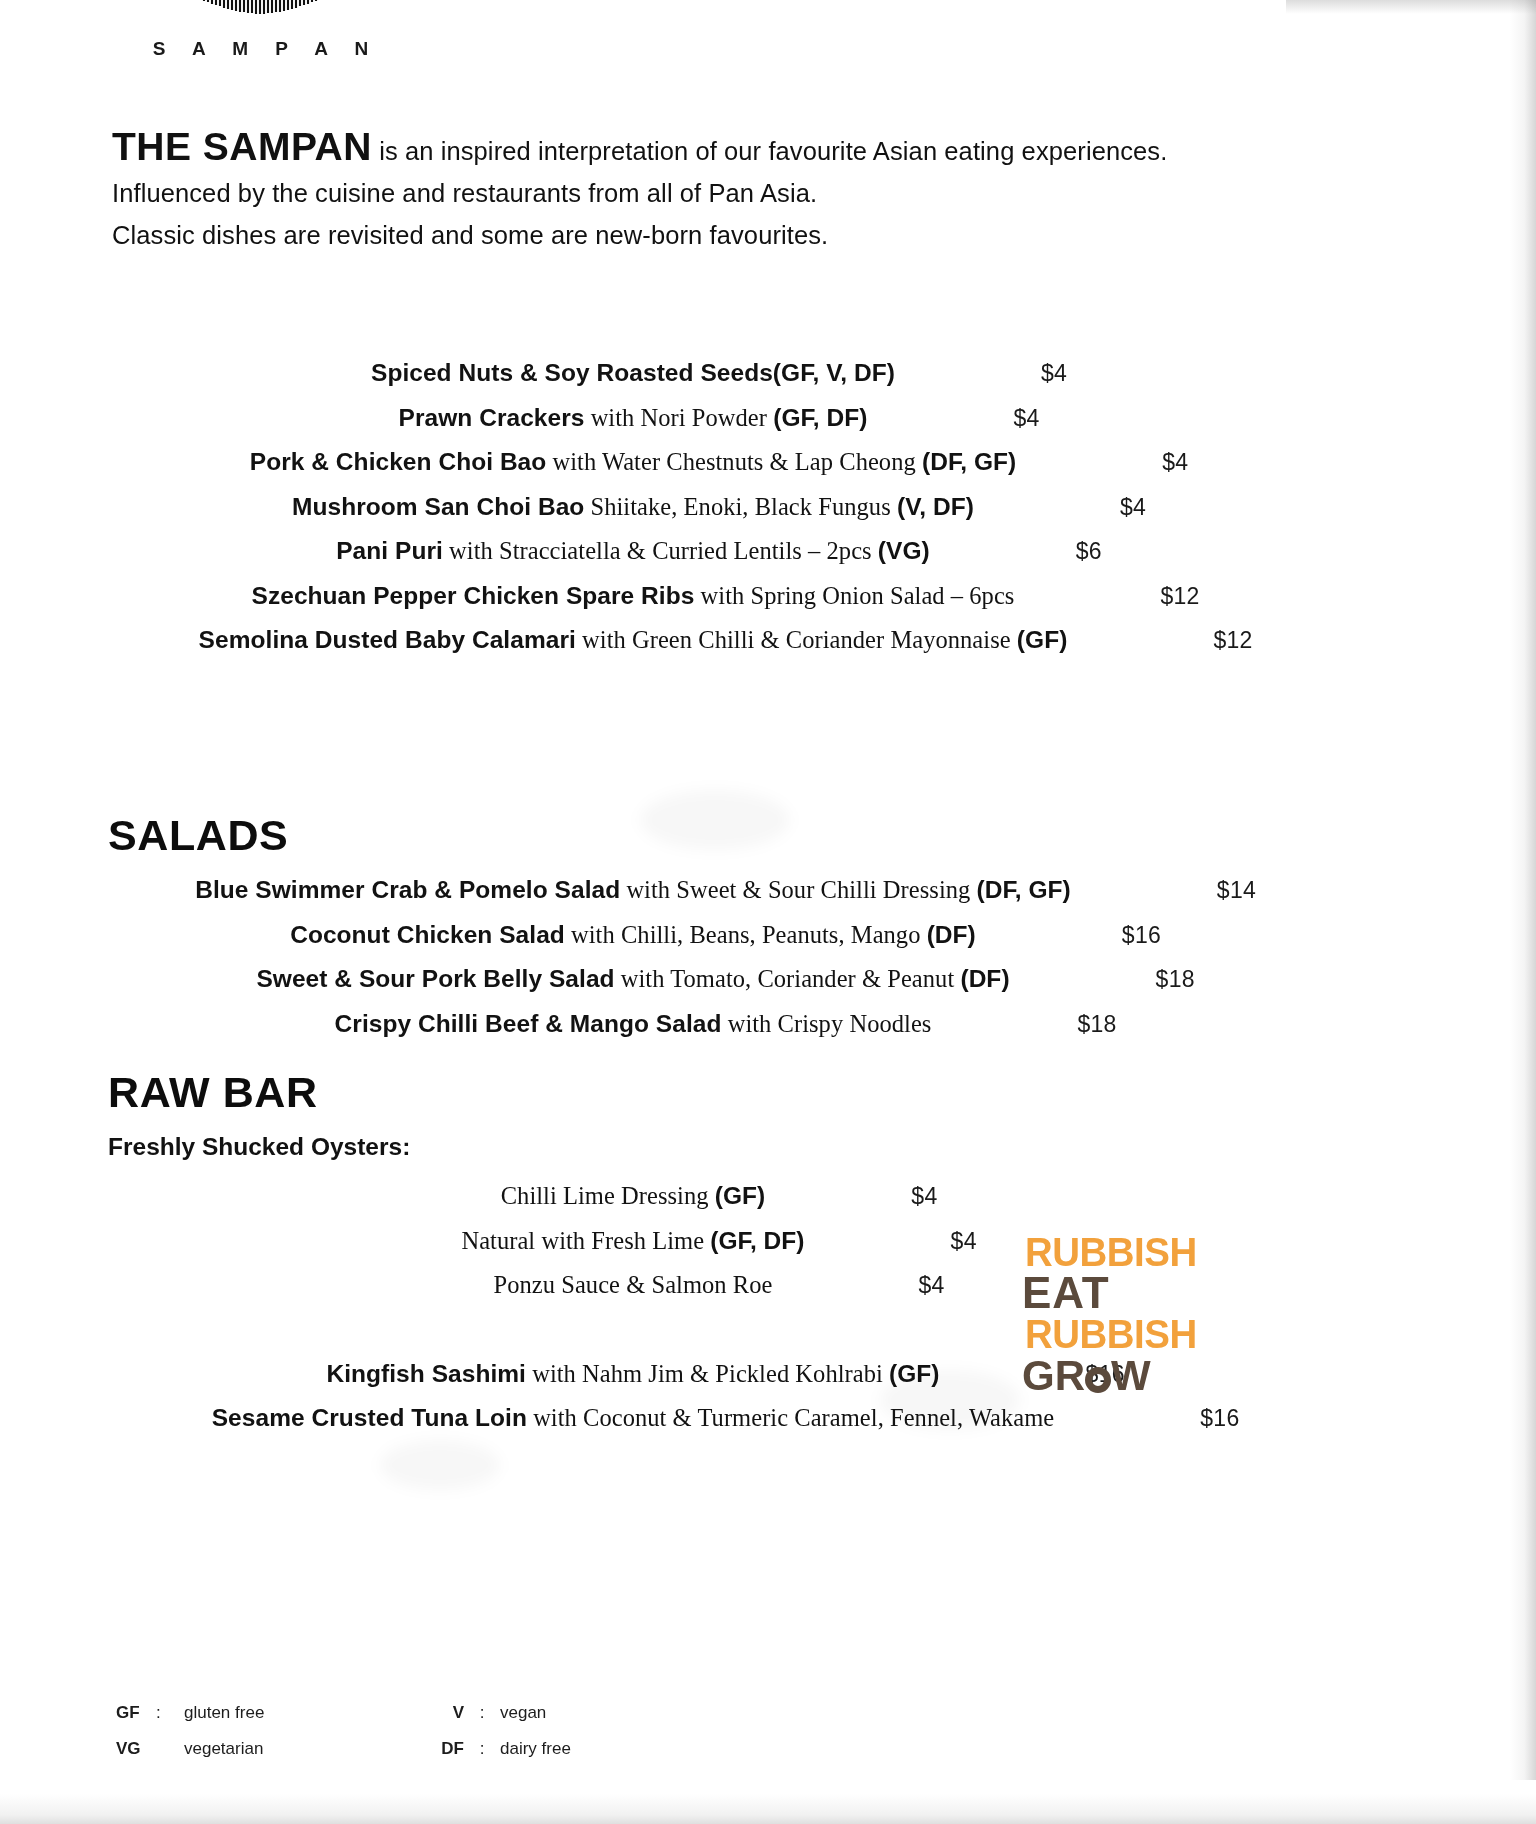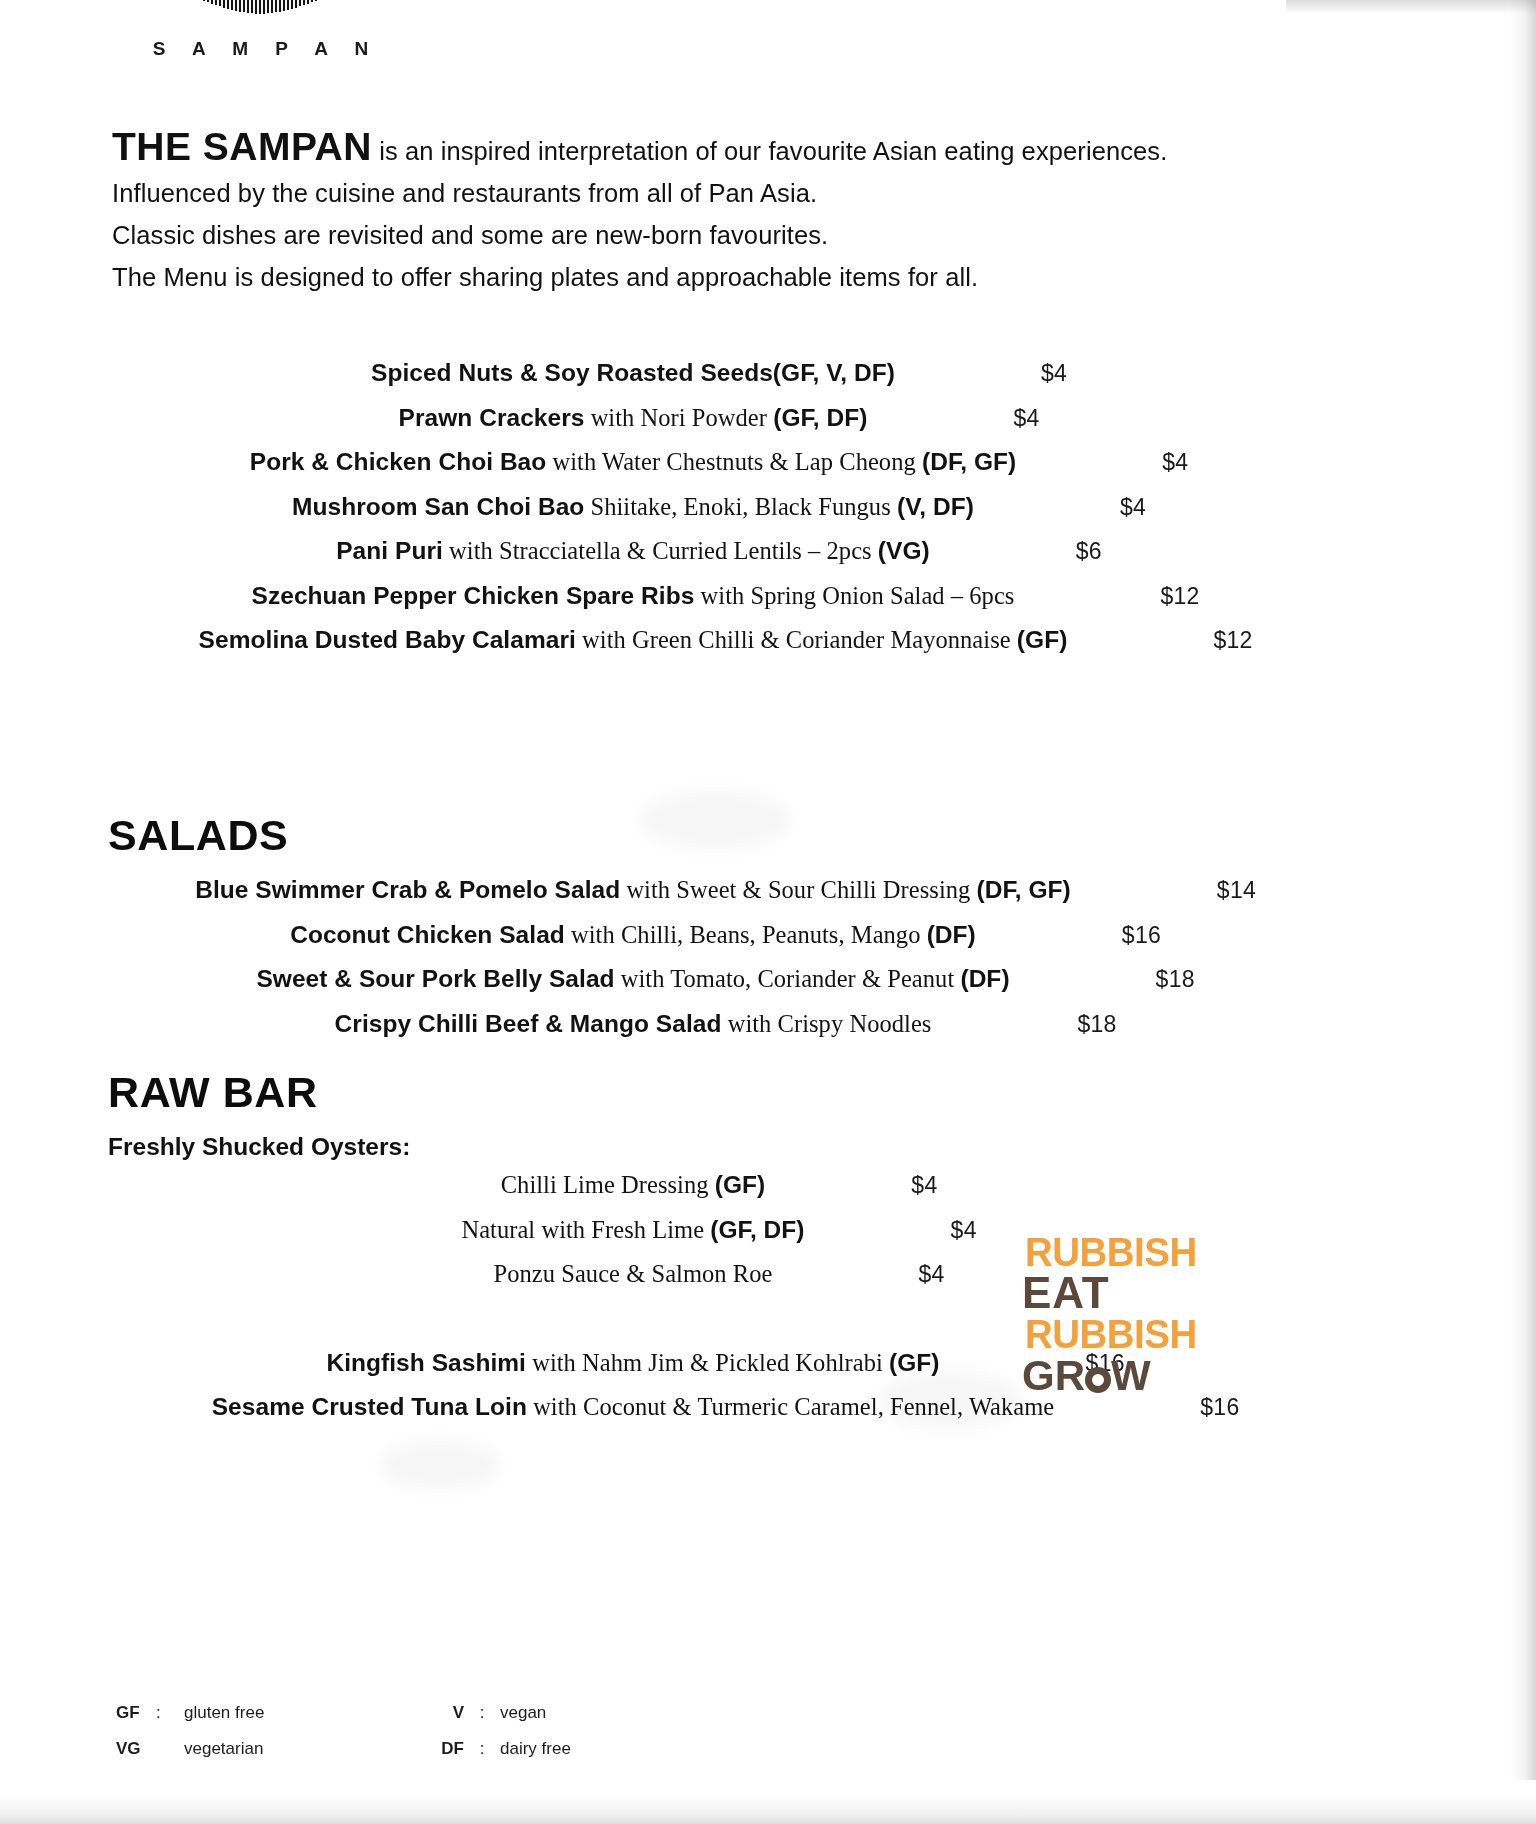--- a/index.html
+++ b/index.html
@@ -140,21 +140,21 @@
     width: 90px;
     text-align: left;
     padding-left: 146px;
     letter-spacing: 0.3px;
   }
   .sub-label {
     font-size: 24.5px;
     font-weight: bold;
     color: #121212;
     padding-left: 4px;
-    margin-bottom: 8px;
+    margin-bottom: 19px;
     line-height: 30px;
   }
 
   
   .rubbish-logo {
     position: absolute;
     left: 1022px;
     top: 1232px;
     width: 155px;
     text-align: left;
@@ -309,21 +309,20 @@
         <line x1="212" y1="11" x2="212" y2="30"></line>
       </g>
     </svg>
     <div class="logo-word">S A M P A N</div>
   </div>
 
   <div class="intro">
     <div class="intro-line"><span class="intro-brand">THE SAMPAN</span><span> is an inspired interpretation of our favourite Asian eating experiences.</span></div>
     <div class="intro-line">Influenced by the cuisine and restaurants from all of Pan Asia.</div>
     <div class="intro-line">Classic dishes are revisited and some are new-born favourites.</div>
-    <div class="intro-line">The Menu is designed to offer sharing plates and approachable items for all.</div>
   </div>
 
   <div class="section" id="sec-snacks" style="top:358px;">
     <div id="snacks-list">
         <div class="menu-row">
           <div class="row-text"><span class="nm">Spiced Nuts &amp; Soy Roasted Seeds</span><span class="tg">(GF, V, DF)</span></div>
           <div class="row-price">$4</div>
         </div>
         <div class="menu-row">
           <div class="row-text"><span class="nm">Prawn Crackers</span><span class="ds"> with Nori Powder </span><span class="tg">(GF, DF)</span></div>

